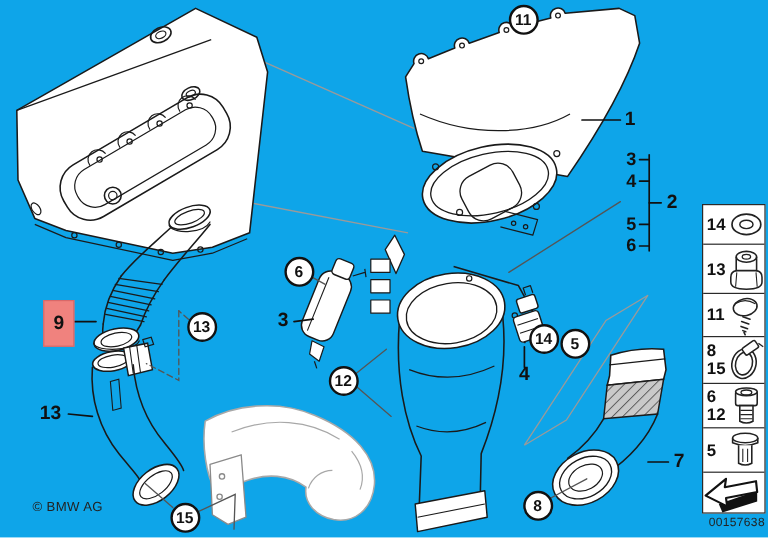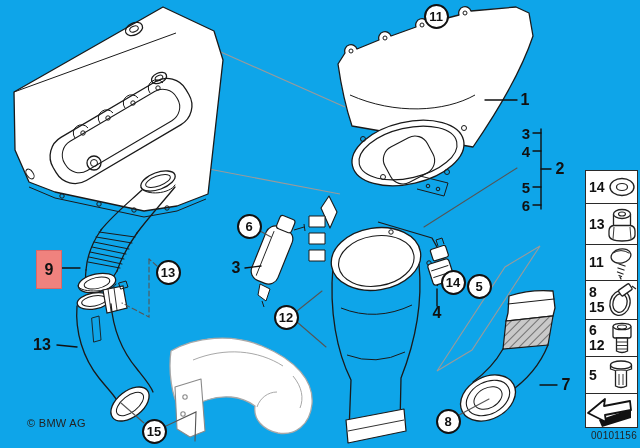--- a/index.html
+++ b/index.html
@@ -420,15 +420,15 @@
 
     <div class="lrow" style="height:35px">
       <svg class="licon" width="51" height="34" viewBox="0 0 51 34" style="right:1px">
         <path d="M14,26 L46,15 L46,24 L17,33 Z" fill="#111"></path>
         <path d="M3,19 L20,5 L19,12 L45,7 L46,16 L20,21 L21,28 Z" fill="#fff" stroke="#111" stroke-width="1.8" stroke-linejoin="round"></path>
       </svg>
     </div>
   </div>
 
   <div class="footer-copy">© BMW AG</div>
-  <div class="footer-num">00101156</div>
+  <div class="footer-num">00157638</div>
 
 </div>
 
 </body></html>

